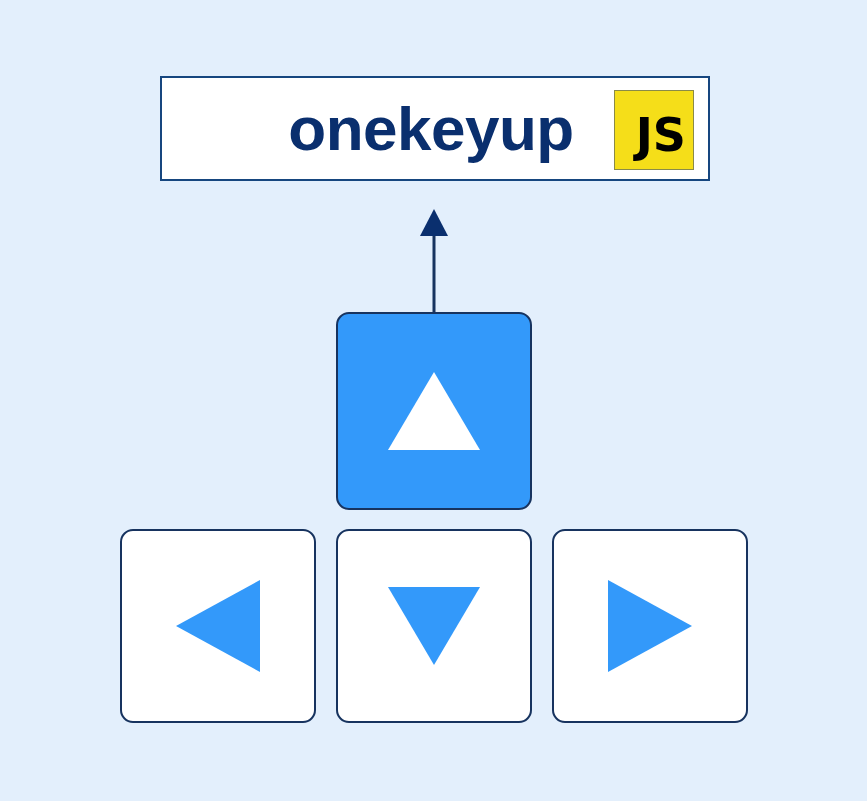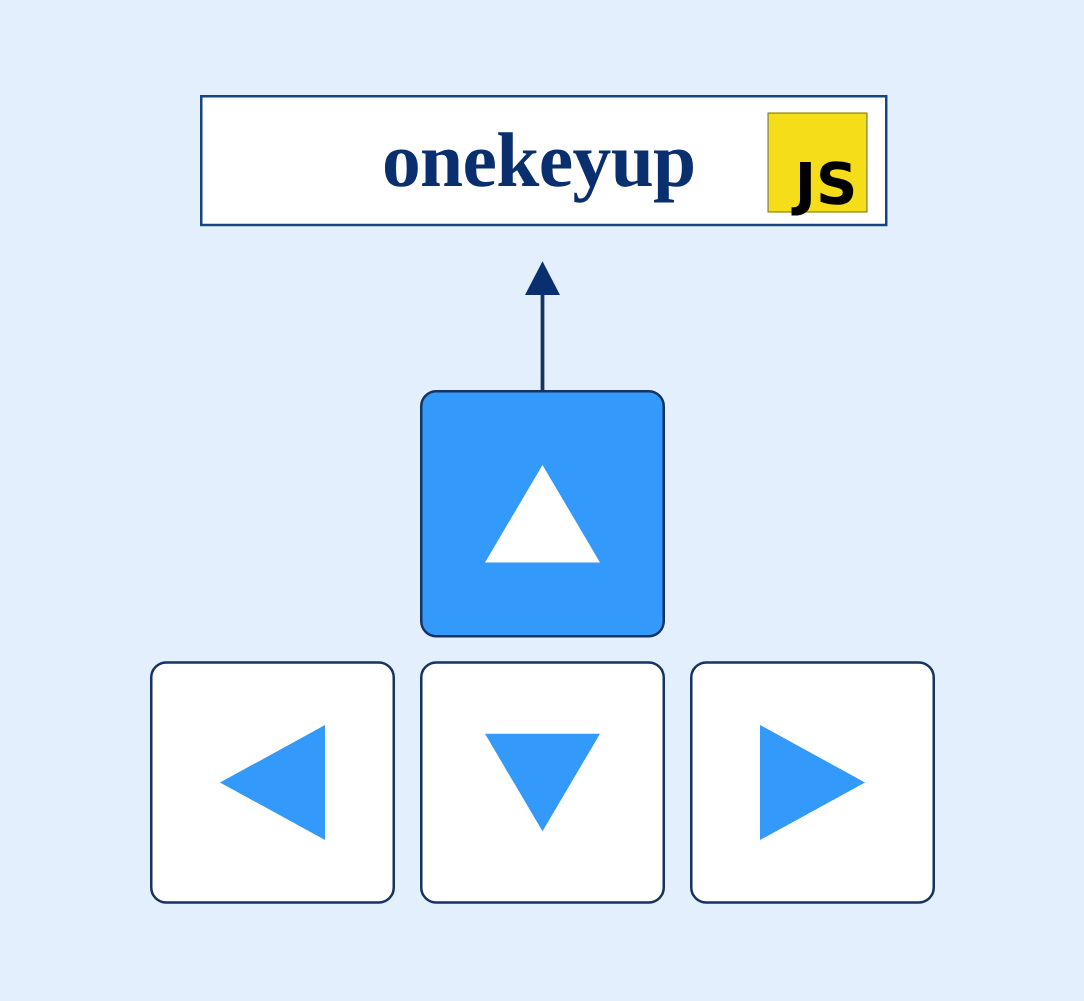--- a/index.html
+++ b/index.html
@@ -27,21 +27,21 @@
     width: 550px;
     height: 105px;
     background: #ffffff;
     border: 2px solid #16467f;
     box-sizing: border-box;
     display: flex;
     align-items: center;
     justify-content: center;
   }
   .title-text {
-    font-family: Liberation Serif, serif;
+    font-family: Liberation Sans, sans-serif;
     font-weight: bold;
     font-size: 62px;
     line-height: 1;
     color: #0a2f6e;
     letter-spacing: -0.5px;
     margin-left: 26px;
     margin-right: 34px;
     white-space: nowrap;
   }
   .js-badge {
@@ -57,21 +57,21 @@
     align-items: flex-end;
     justify-content: flex-end;
   }
   .js-badge-text {
     font-family: "DejaVu Sans", sans-serif;
     font-weight: bold;
     font-size: 46px;
     line-height: 0.93;
     color: #000000;
     padding-right: 7px;
-    padding-bottom: 0;
+    padding-bottom: 12px;
   }
 
   
   .connector {
     position: absolute;
     left: 386px;
     top: 204px;
     width: 96px;
     height: 112px;
   }

